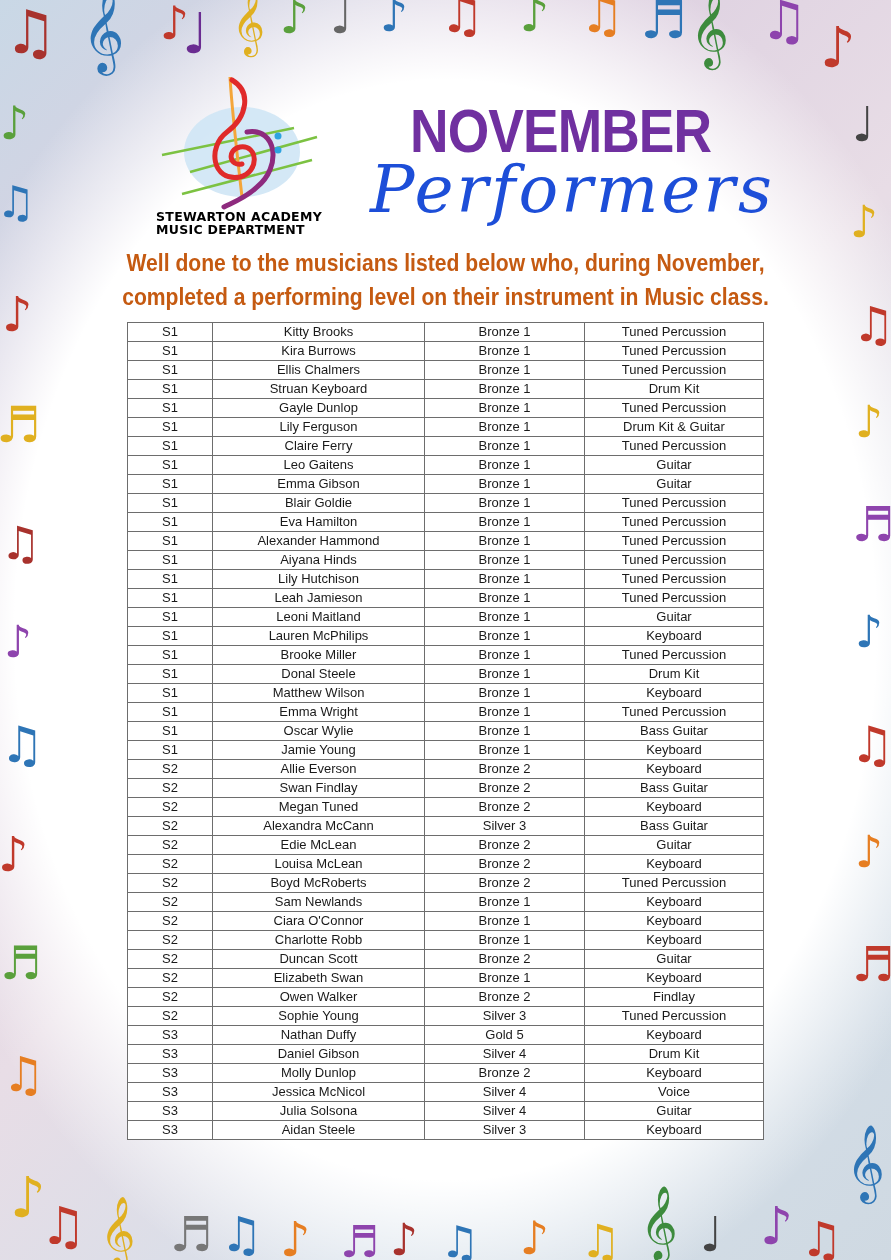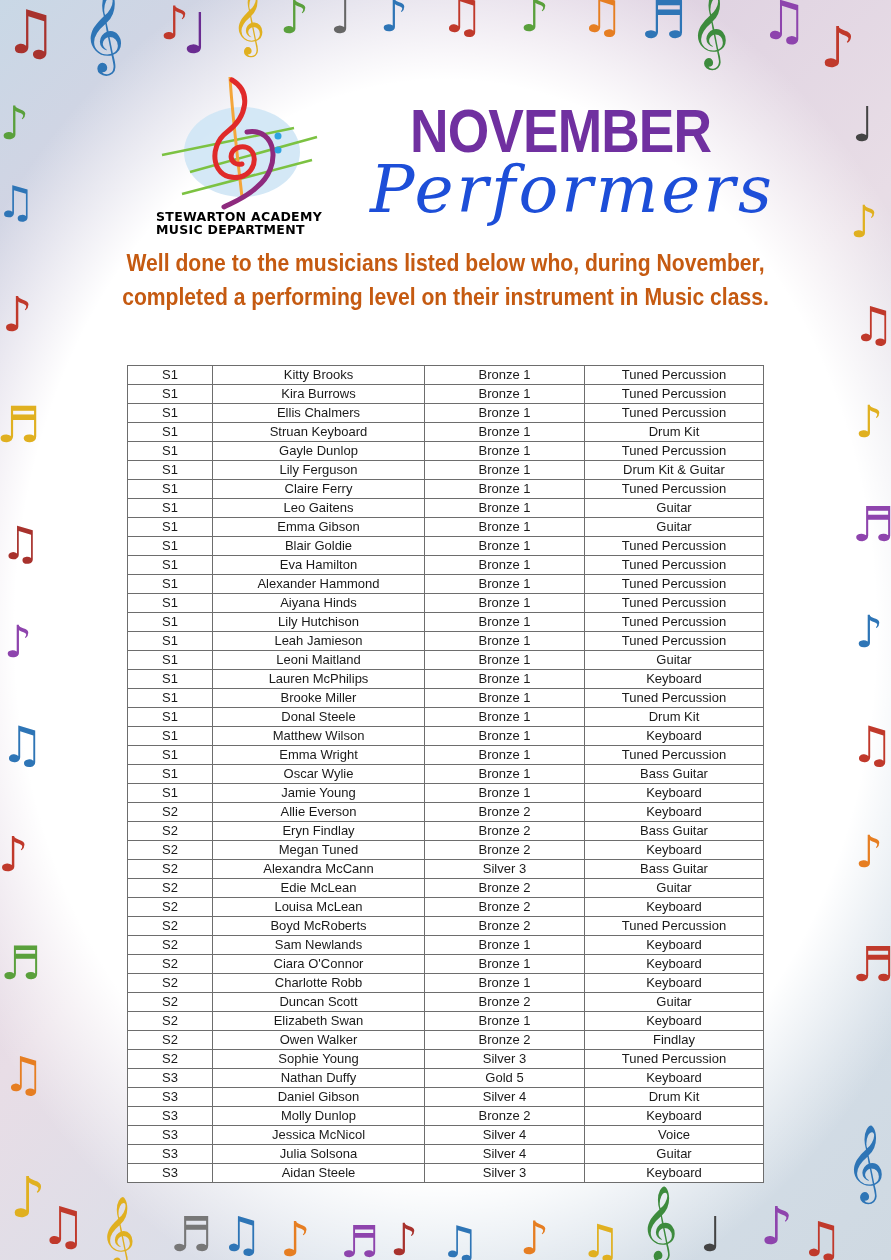--- a/index.html
+++ b/index.html
@@ -36,21 +36,21 @@
   }
   .subtitle {
     position: absolute; left: 60px; top: 246px; width: 771px; text-align: center;
     color: #c55a11; font-family: "Liberation Sans", sans-serif; font-weight: bold;
     font-size: 24px; line-height: 34px;
     transform: scaleX(0.88); transform-origin: center top;
   }
   table.perf {
     position: absolute; left: 127px; top: 322px;
     border-collapse: collapse; background: #ffffff;
-    font-family: "Liberation Sans", sans-serif; font-size: 13px; color: #1a1a1a; margin-top: 43px;
+    font-family: "Liberation Sans", sans-serif; font-size: 13px; color: #1a1a1a;
   }
   table.perf td {
     border: 1px solid #6d6d6d; height: 18px; padding: 0; text-align: center;
     line-height: 18px; white-space: nowrap;
   }
   td.c-year { width: 84px; }
   td.c-name { width: 211px; }
   td.c-level { width: 159px; }
   td.c-inst { width: 178px; }
 </style>
@@ -279,21 +279,21 @@
         <td class="c-inst">Keyboard</td>
       </tr>
       <tr>
         <td class="c-year">S2</td>
         <td class="c-name">Allie Everson</td>
         <td class="c-level">Bronze 2</td>
         <td class="c-inst">Keyboard</td>
       </tr>
       <tr>
         <td class="c-year">S2</td>
-        <td class="c-name">Eryn Findlay</td>
+        <td class="c-name">Swan Findlay</td>
         <td class="c-level">Bronze 2</td>
         <td class="c-inst">Bass Guitar</td>
       </tr>
       <tr>
         <td class="c-year">S2</td>
         <td class="c-name">Megan Tuned</td>
         <td class="c-level">Bronze 2</td>
         <td class="c-inst">Keyboard</td>
       </tr>
       <tr>

